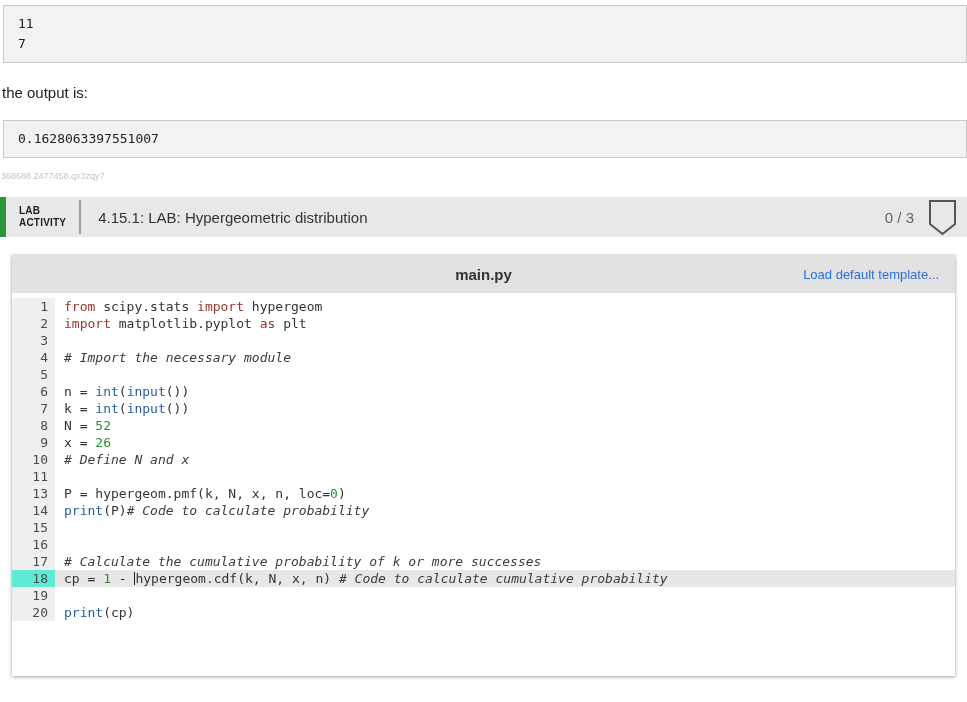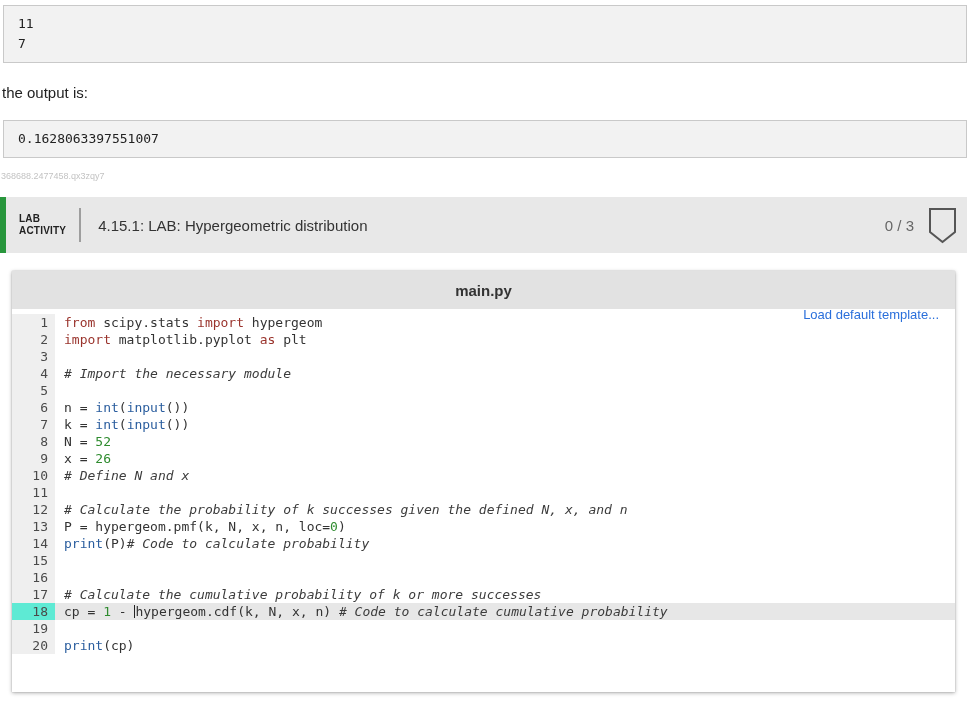--- a/index.html
+++ b/index.html
@@ -11,21 +11,21 @@
   .mono-box {
     margin-left: 3px; background: #f2f2f2; border: 1px solid #c9c9c9;
     padding: 8px 14px; font-family: "DejaVu Sans Mono", monospace;
     font-size: 13px; line-height: 20px; color: #222;
   }
   .output-label { margin: 21px 0 4px 2px; font-size: 15px; color: #222; }
   #output-box { margin-top: 19px; }
   .footnote { margin: 13px 0 12px 1px; font-size: 9px; color: #c3c3c3; }
 
   .lab-bar {
-    margin-top: 16px; height: 56px; background: #e8e8e8;
+    margin-top: 16px; height: 40px; background: #e8e8e8;
     border-left: 6px solid var(--green, #28963c);
     display: flex; align-items: center;
   }
   .lab-badge {
     padding: 0 13px; font-size: 10px; font-weight: bold; color: #222;
     line-height: 12px; letter-spacing: 0.2px; white-space: nowrap;
   }
   .lab-divider { width: 2px; height: 34px; background: #9e9e9e; flex: 0 0 auto; }
   .lab-title { margin-left: 17px; font-size: 15px; color: #333; flex: 1; }
   .lab-score { font-size: 15px; color: #666; margin-right: 14px; white-space: nowrap; }
@@ -35,21 +35,21 @@
     margin: 18px 12px 0; height: 421px; background: #fff; overflow: hidden;
     box-shadow: 0 1px 4px rgba(0,0,0,0.32), 0 0 1px rgba(0,0,0,0.25);
   }
   .editor-header {
     height: 38px; background: #e2e2e2; position: relative;
     display: flex; align-items: center; justify-content: center;
   }
   .editor-filename { font-size: 15px; font-weight: 600; color: #333; }
   .load-link {
     position: absolute; right: 16px; top: 50%; transform: translateY(-50%);
-    font-size: 13px; color: var(--link, #2a6fdb); cursor: pointer; text-decoration: none; margin-top: 24px;
+    font-size: 13px; color: var(--link, #2a6fdb); cursor: pointer; text-decoration: none;
   }
   .code-area {
     padding-top: 5px; background: #fff;
     font-family: "DejaVu Sans Mono", monospace; font-size: 13px; line-height: 17px;
   }
   .code-row { display: flex; }
   .gutter {
     flex: 0 0 43px; width: 43px; box-sizing: border-box; background: #efefef;
     color: #4a4a4a; text-align: right; padding-right: 7px; user-select: none;
   }
@@ -142,24 +142,20 @@
         </div>
         <div class="code-row">
           <div class="gutter">10</div>
           <div class="code-text"><span class="t-c"># Define N and x</span></div>
         </div>
         <div class="code-row">
           <div class="gutter">11</div>
           <div class="code-text">&nbsp;</div>
         </div>
         <div class="code-row">
-          <div class="gutter">12</div>
-          <div class="code-text"><span class="t-c"># Calculate the probability of k successes given the defined N, x, and n</span></div>
-        </div>
-        <div class="code-row">
           <div class="gutter">13</div>
           <div class="code-text"><span class="t-p">P = hypergeom.pmf(k, N, x, n, loc=</span><span class="t-n">0</span><span class="t-p">)</span></div>
         </div>
         <div class="code-row">
           <div class="gutter">14</div>
           <div class="code-text"><span class="t-b">print</span><span class="t-p">(P)</span><span class="t-c"># Code to calculate probability</span></div>
         </div>
         <div class="code-row">
           <div class="gutter">15</div>
           <div class="code-text">&nbsp;</div>

